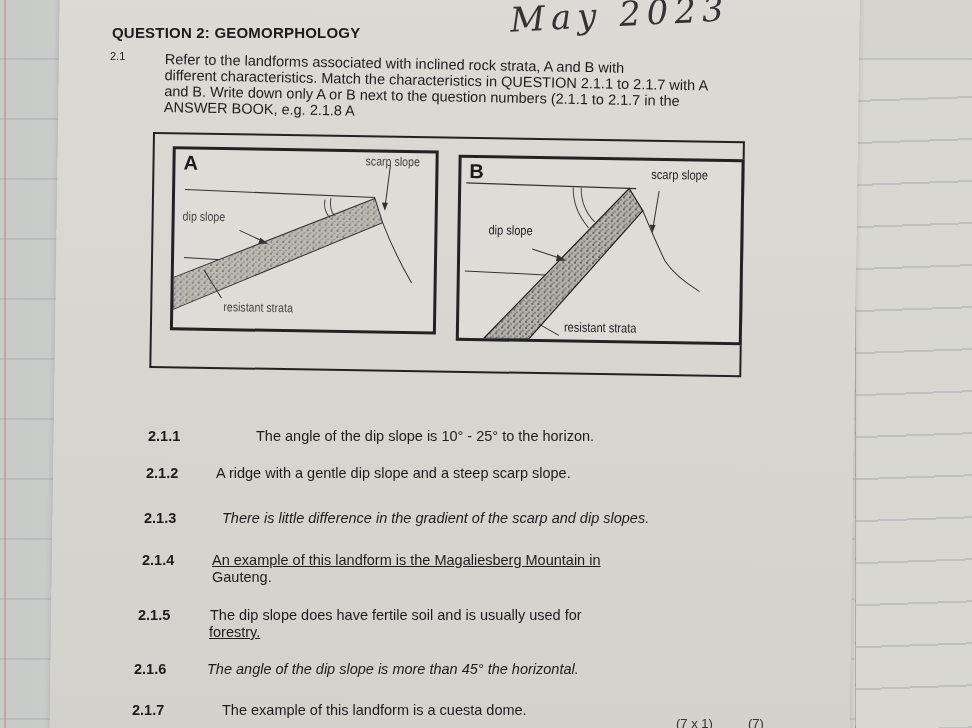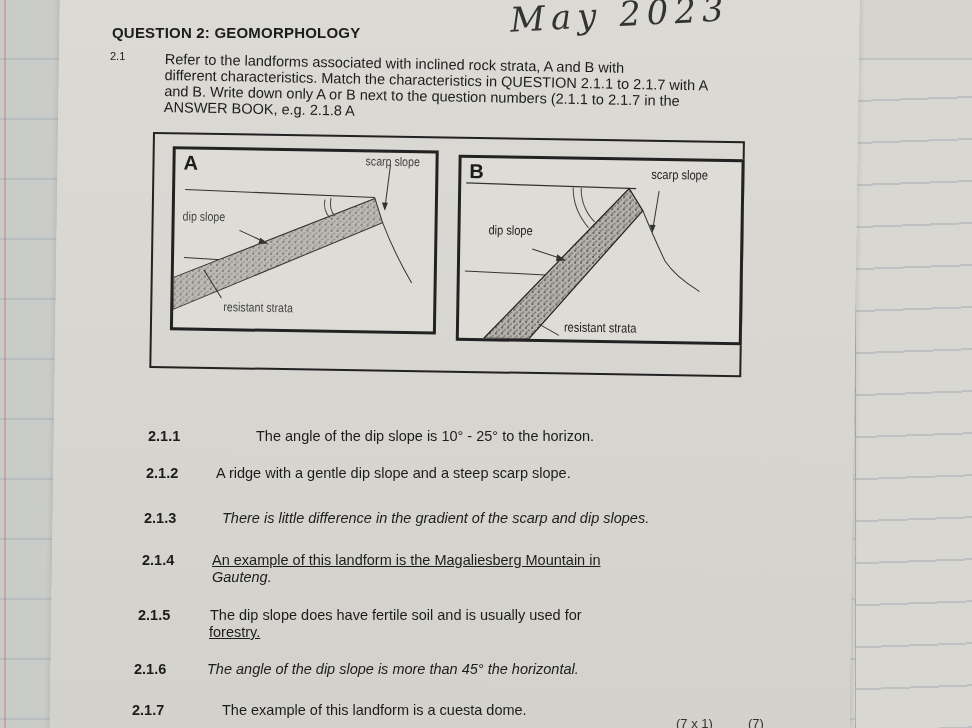--- a/index.html
+++ b/index.html
@@ -163,21 +163,21 @@
   <span class="num">2.1.2</span>
   <span class="txt" style="left:70px;">A ridge with a gentle dip slope and a steep scarp slope.</span>
 </div>
 <div class="item" style="left:144px;top:510px;">
   <span class="num">2.1.3</span>
   <span class="txt" style="left:78px;font-style:italic;">There is little difference in the gradient of the scarp and dip slopes.</span>
 </div>
 <div class="item" style="left:142px;top:552px;">
   <span class="num">2.1.4</span>
   <span class="txt" style="left:70px;text-decoration:underline;">An example of this landform is the Magaliesberg Mountain in</span>
-  <span class="txt" style="left:70px;top:17px;font-style:italic;">Gauteng.</span>
+  <span class="txt" style="left:70px;top:17px;">Gauteng.</span>
 </div>
 <div class="item" style="left:138px;top:607px;">
   <span class="num">2.1.5</span>
   <span class="txt" style="left:72px;">The dip slope does have fertile soil and is usually used for</span>
   <span class="txt" style="left:71px;top:17px;text-decoration:underline;">forestry.</span>
 </div>
 <div class="item" style="left:134px;top:661px;">
   <span class="num">2.1.6</span>
   <span class="txt" style="left:73px;font-style:italic;">The angle of the dip slope is more than 45° the horizontal.</span>
 </div>

